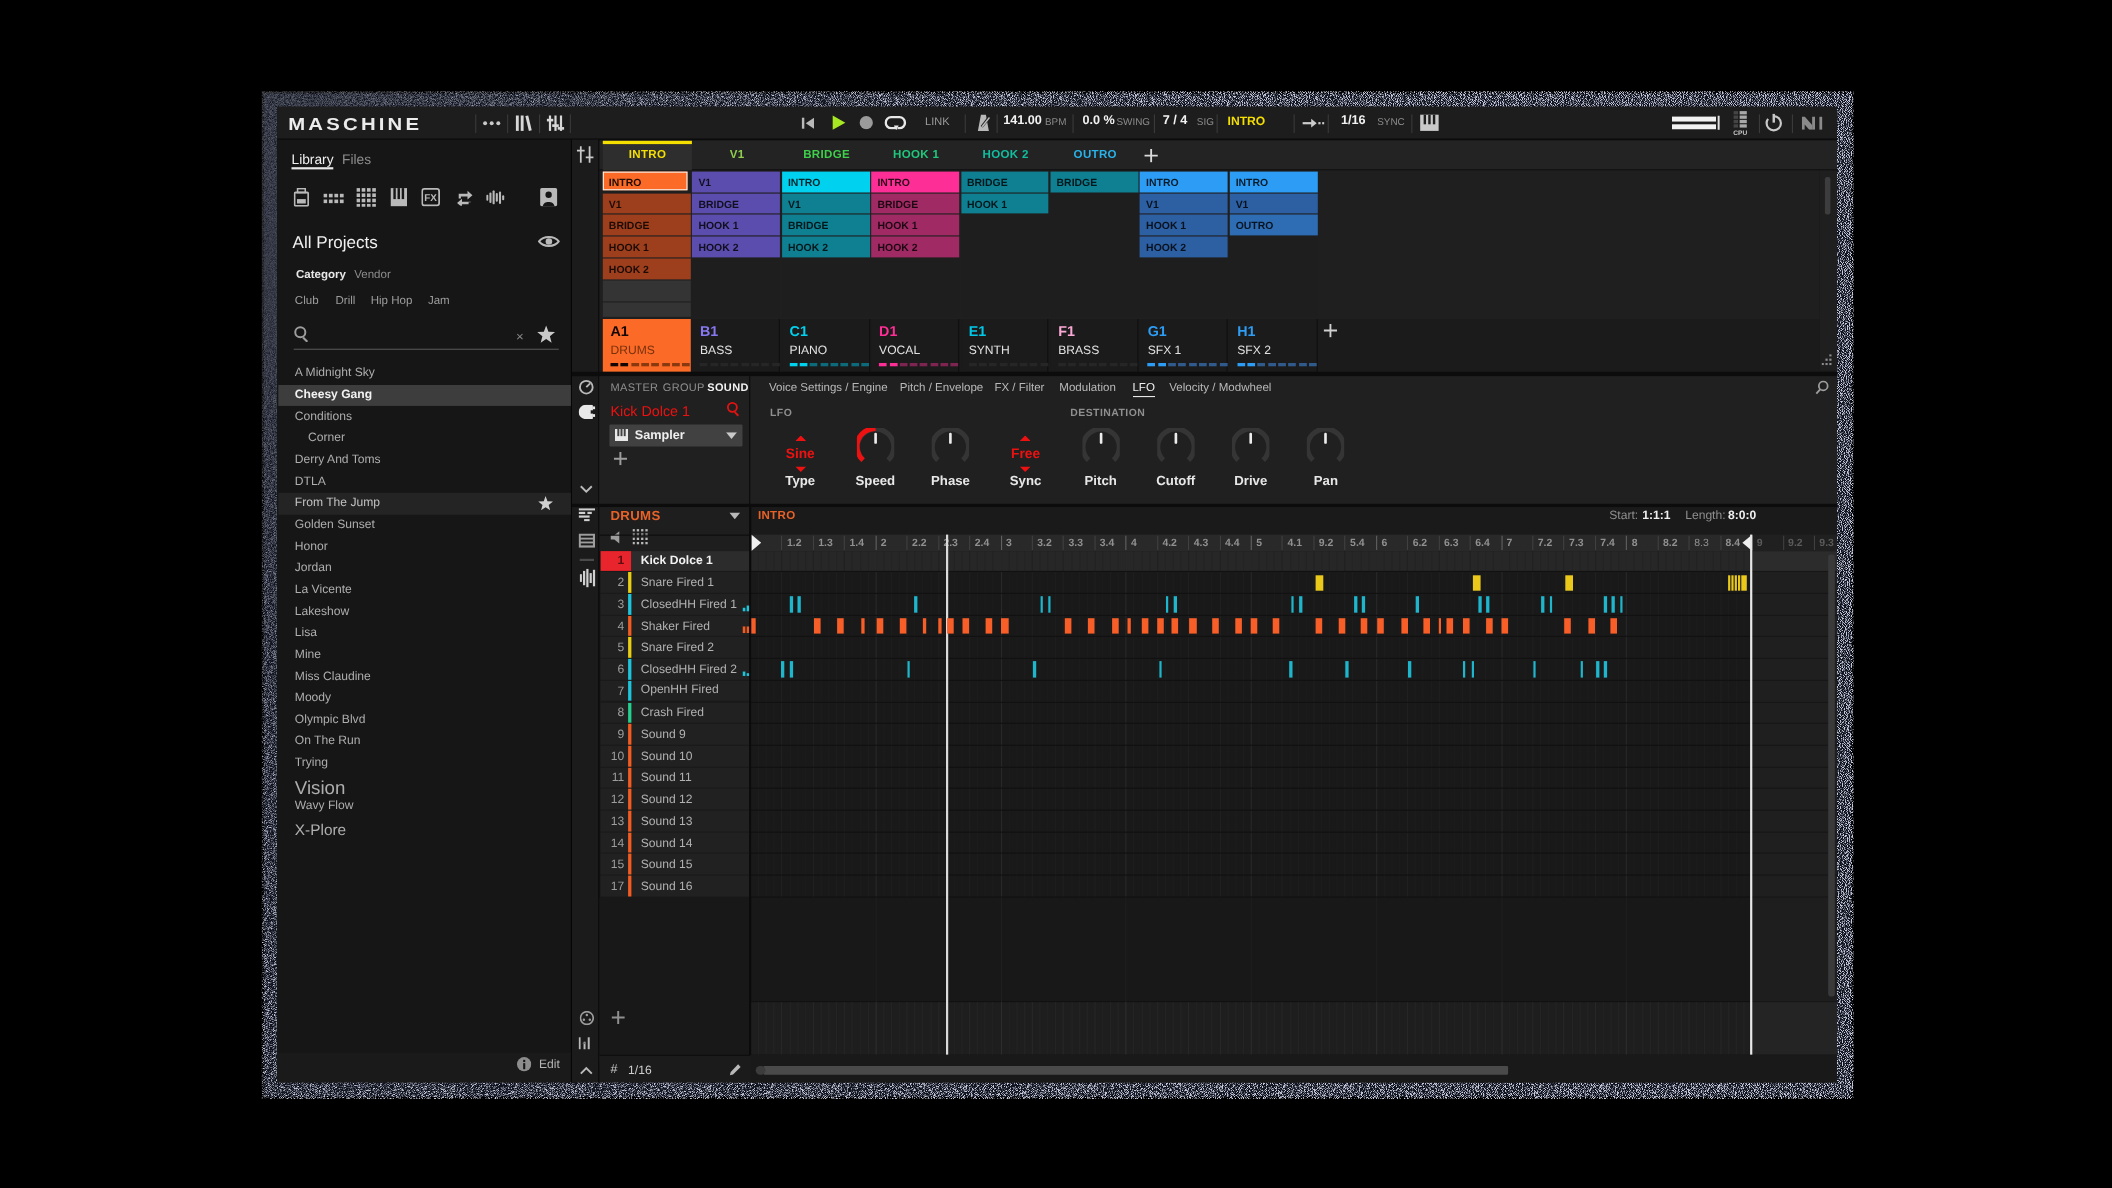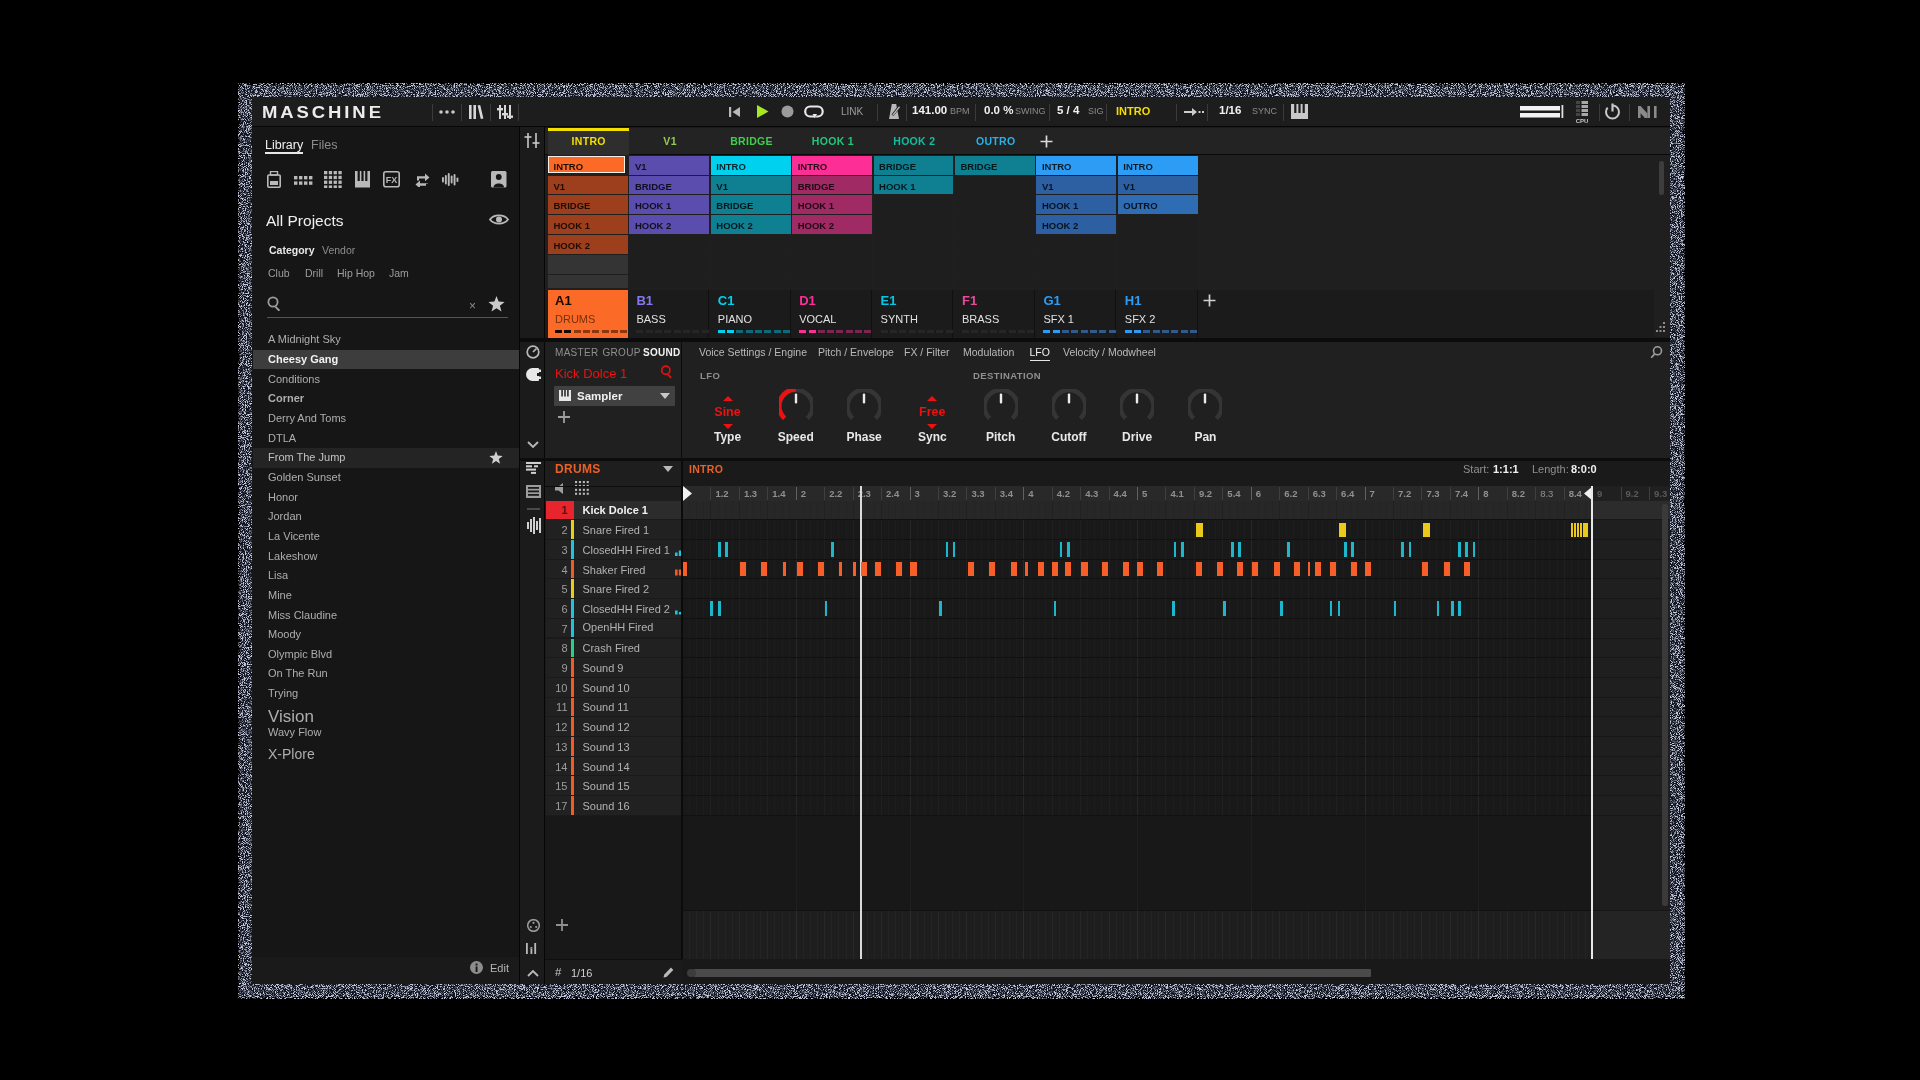--- a/index.html
+++ b/index.html
@@ -73,21 +73,21 @@
 <div class="t" style="left:589px;top:9px;font-size:10px;color:#9d9d9d;">LINK</div>
 <svg style="position:absolute;left:634px;top:7px;" width="16" height="15" viewBox="0 0 16 15">
       <path d="M3 15 L5.8 0 L10.2 0 L13 15 Z" fill="#b9b9b9"></path>
       <path d="M5.5 10.5 L12.5 1.5 L14.5 3.5 L7.5 12 Z" fill="#1d1d1d"></path>
       <path d="M6.3 10.8 L13 2.3 L14 3.3 L7.5 11.6 Z" fill="#b9b9b9"></path>
     </svg>
 <div class="t" style="left:660px;top:7px;font-size:11.5px;font-weight:bold;color:#f2f2f2;">141.00</div>
 <div class="t" style="left:698px;top:9px;font-size:9px;color:#8b8b8b;">BPM</div>
 <div class="t" style="left:732px;top:7px;font-size:11.5px;font-weight:bold;color:#f2f2f2;">0.0 %</div>
 <div class="t" style="left:763px;top:9px;font-size:9px;color:#8b8b8b;">SWING</div>
-<div class="t" style="left:805px;top:7px;font-size:11.5px;font-weight:bold;color:#f2f2f2;">5 / 4</div>
+<div class="t" style="left:805px;top:7px;font-size:11.5px;font-weight:bold;color:#f2f2f2;">7 / 4</div>
 <div class="t" style="left:836px;top:9px;font-size:9px;color:#8b8b8b;">SIG</div>
 <div class="t" style="left:864px;top:7.5px;font-size:11px;font-weight:bold;color:#f5df00;">INTRO</div>
 <svg style="position:absolute;left:932px;top:10px;" width="20" height="10" viewBox="0 0 20 10">
       <rect x="0" y="4" width="9" height="2" fill="#cccccc"></rect>
       <path d="M8 1 L13 5 L8 9 Z" fill="#cccccc"></path>
       <rect x="14.5" y="4" width="2" height="2" fill="#cccccc"></rect>
       <rect x="18" y="4" width="2" height="2" fill="#cccccc"></rect>
     </svg>
 <div class="t" style="left:967px;top:7px;font-size:11.5px;font-weight:bold;color:#f2f2f2;">1/16</div>
 <div class="t" style="left:1000px;top:9px;font-size:9px;color:#8b8b8b;">SYNC</div>
@@ -210,21 +210,21 @@
     </svg>
 <div class="t" style="left:217px;top:202px;font-size:12px;color:#8d8d8d;">×</div>
 <svg style="position:absolute;left:236px;top:199px;" width="17" height="16" viewBox="0 0 17 16">
       <path d="M8.5 0 L10.6 5.6 L16.6 5.9 L11.9 9.7 L13.5 15.5 L8.5 12.2 L3.5 15.5 L5.1 9.7 L0.4 5.9 L6.4 5.6 Z" fill="#c9c9c9"></path>
     </svg>
 <div style="left:15px;top:220px;width:241px;height:1px;background:#555555;"></div>
 <div class="t" style="left:16px;top:236.39999999999998px;font-size:11px;color:#aeaeae;">A Midnight Sky</div>
 <div style="left:1px;top:252.64999999999998px;width:266px;height:19.65px;background:#3d3d3d;"></div>
 <div class="t" style="left:16px;top:255.84999999999997px;font-size:11px;font-weight:bold;color:#f2f2f2;">Cheesy Gang</div>
 <div class="t" style="left:16px;top:275.7px;font-size:11px;color:#aeaeae;">Conditions</div>
-<div class="t" style="left:16px;top:295.34999999999997px;font-size:11px;color:#aeaeae;font-weight:bold;">Corner</div>
+<div class="t" style="left:28px;top:295.34999999999997px;font-size:11px;color:#aeaeae;">Corner</div>
 <div class="t" style="left:16px;top:315.0px;font-size:11px;color:#aeaeae;">Derry And Toms</div>
 <div class="t" style="left:16px;top:334.65px;font-size:11px;color:#aeaeae;">DTLA</div>
 <div style="left:1px;top:350.9px;width:266px;height:19.65px;background:#242424;"></div>
 <div class="t" style="left:16px;top:354.29999999999995px;font-size:11px;color:#c2c2c2;">From The Jump</div>
 <svg style="position:absolute;left:237px;top:354.4px;" width="14" height="13" viewBox="0 0 14 13">
       <path d="M7 0 L8.7 4.6 L13.7 4.9 L9.8 8 L11.1 12.8 L7 10.1 L2.9 12.8 L4.2 8 L0.3 4.9 L5.3 4.6 Z" fill="#d0d0d0"></path>
     </svg>
 <div class="t" style="left:16px;top:373.94999999999993px;font-size:11px;color:#aeaeae;">Golden Sunset</div>
 <div class="t" style="left:16px;top:393.59999999999997px;font-size:11px;color:#aeaeae;">Honor</div>
 <div class="t" style="left:16px;top:413.25px;font-size:11px;color:#aeaeae;">Jordan</div>
@@ -457,21 +457,21 @@
 <div class="t" style="left:628.6px;top:215.5px;font-size:11px;color:#e2e2e2;">SYNTH</div>
 <div style="left:628.6px;top:232.5px;width:7px;height:3.5px;background:#262626;"></div>
 <div style="left:637.9px;top:232.5px;width:7px;height:3.5px;background:#262626;"></div>
 <div style="left:647.2px;top:232.5px;width:7px;height:3.5px;background:#262626;"></div>
 <div style="left:656.5px;top:232.5px;width:7px;height:3.5px;background:#262626;"></div>
 <div style="left:665.8000000000001px;top:232.5px;width:7px;height:3.5px;background:#262626;"></div>
 <div style="left:675.1px;top:232.5px;width:7px;height:3.5px;background:#262626;"></div>
 <div style="left:684.4px;top:232.5px;width:7px;height:3.5px;background:#262626;"></div>
 <div style="left:693.7px;top:232.5px;width:7px;height:3.5px;background:#262626;"></div>
 <div style="left:703.0px;top:192.5px;width:79.9px;height:48px;background:#1b1b1b;border-right:1px solid #101010;"></div>
-<div class="t" style="left:710.0px;top:195.5px;font-size:13px;font-weight:bold;color:#ec4899;">F1</div>
+<div class="t" style="left:710.0px;top:195.5px;font-size:13px;font-weight:bold;color:#f9a8d4;">F1</div>
 <div class="t" style="left:710.0px;top:215.5px;font-size:11px;color:#e2e2e2;">BRASS</div>
 <div style="left:710.0px;top:232.5px;width:7px;height:3.5px;background:#262626;"></div>
 <div style="left:719.3px;top:232.5px;width:7px;height:3.5px;background:#262626;"></div>
 <div style="left:728.6px;top:232.5px;width:7px;height:3.5px;background:#262626;"></div>
 <div style="left:737.9px;top:232.5px;width:7px;height:3.5px;background:#262626;"></div>
 <div style="left:747.2px;top:232.5px;width:7px;height:3.5px;background:#262626;"></div>
 <div style="left:756.5px;top:232.5px;width:7px;height:3.5px;background:#262626;"></div>
 <div style="left:765.8px;top:232.5px;width:7px;height:3.5px;background:#262626;"></div>
 <div style="left:775.0999999999999px;top:232.5px;width:7px;height:3.5px;background:#262626;"></div>
 <div style="left:784.4000000000001px;top:192.5px;width:79.9px;height:48px;background:#1b1b1b;border-right:1px solid #101010;"></div>

